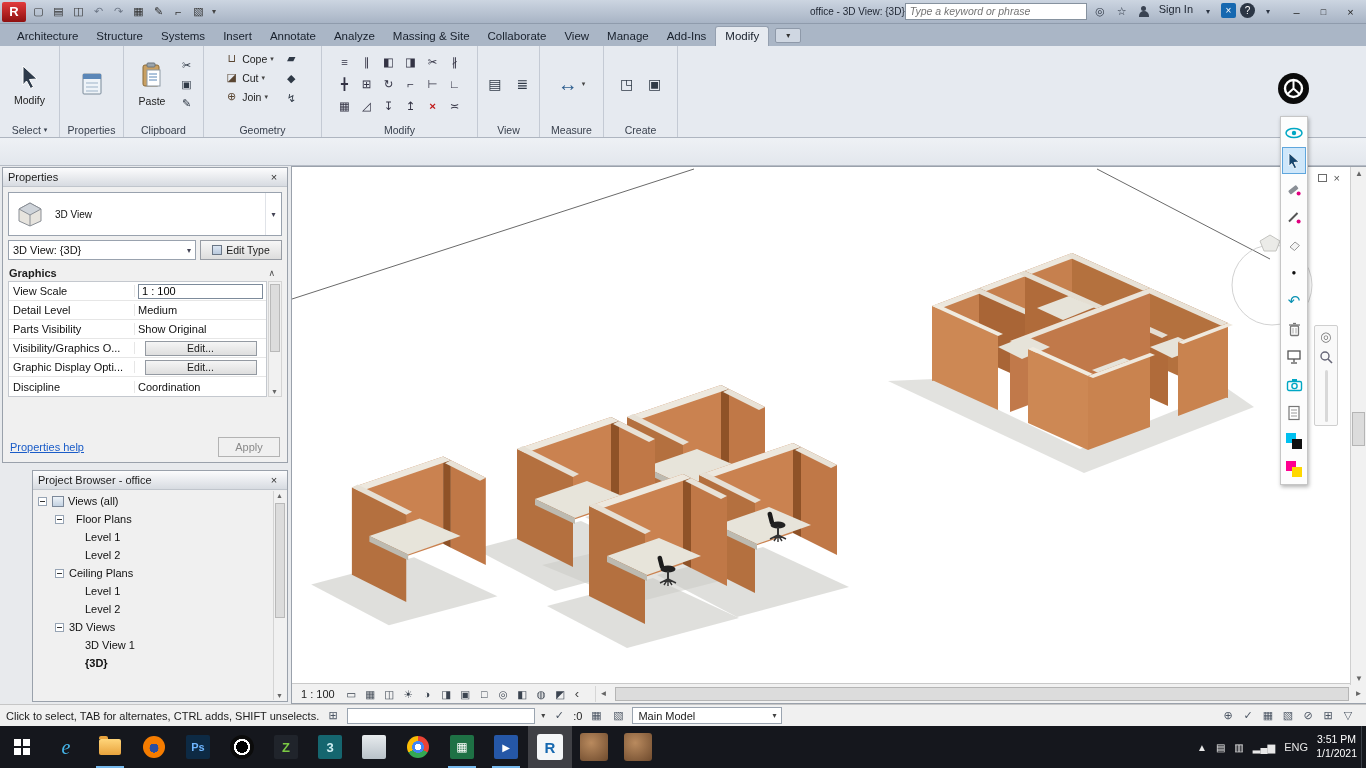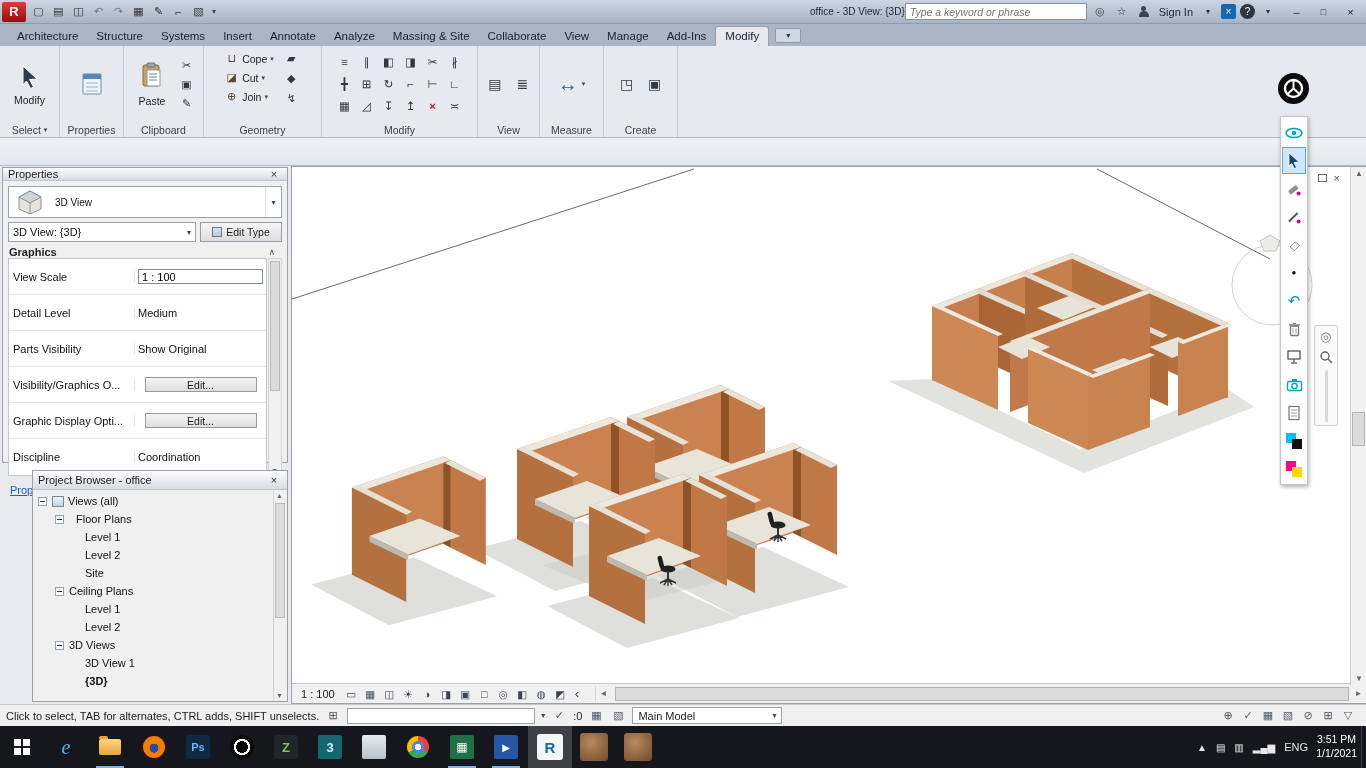--- a/index.html
+++ b/index.html
@@ -7,21 +7,21 @@
   .app { width:1366px; height:768px; display:flex; flex-direction:column; background:#e8eaed; position:relative; }
 
   
   .titlebar { height:24px; background:linear-gradient(#ccd5e1,#a8b4c5); display:flex; align-items:center; padding:0 2px; border-bottom:1px solid #8f9bac; }
   .applogo { width:24px; height:20px; background:linear-gradient(#e23b3b,#8f1010); color:#fff; font-weight:bold; font-size:13px; display:flex; align-items:center; justify-content:center; border-radius:2px; margin-right:3px; }
   .qa { display:flex; align-items:center; gap:1px; }
   .qa .ic { width:19px; height:18px; display:flex; align-items:center; justify-content:center; font-size:11px; color:#2e3razor642; color:#333; border-radius:2px; }
   .qa .ic:nth-child(4), .qa .ic:nth-child(5) { color:#6c7686; }
   .qa .caret { font-size:8px; width:10px; color:#444; }
   .tb-title { flex:1; text-align:right; font-size:10px; color:#1d2430; }
-  .searchwrap { display:flex; align-items:center; gap:4px; }
+  .searchwrap { display:flex; align-items:flex-start; gap:4px; }
   .search { width:182px; height:17px; border:1px solid #86929f; background:#fff; font-size:10.5px; font-style:italic; color:#666; padding:0 4px; font-family:"Liberation Sans",sans-serif; }
   .tbico { width:18px; height:18px; display:flex; align-items:center; justify-content:center; font-size:11px; color:#2b3442; }
   .person { width:12px; height:12px; position:relative; }
   .person::before { content:""; position:absolute; left:3.5px; top:0; width:5px; height:5px; border-radius:50%; background:#3a4352; }
   .person::after { content:""; position:absolute; left:1px; top:5.5px; width:10px; height:6px; border-radius:5px 5px 0 0; background:#3a4352; }
   .signin { font-size:11px; color:#1d2430; margin:0 2px; }
   .xtile { width:15px; height:15px; background:#1668b0; color:#fff; font-size:10px; display:flex; align-items:center; justify-content:center; border-radius:2px; }
   .helptile { width:15px; height:15px; background:#2c3645; color:#fff; border-radius:50%; font-size:10px; display:flex; align-items:center; justify-content:center; }
   .winbtns { display:flex; margin-left:6px; }
   .winbtns span { width:27px; height:19px; display:flex; align-items:center; justify-content:center; font-size:11px; color:#222; }
@@ -69,21 +69,21 @@
   .typecombo .dd { margin-left:auto; width:16px; height:100%; display:flex; align-items:center; justify-content:center; font-size:8px; color:#445; border-left:1px solid #e0e3e8; }
   .selrow { display:flex; gap:4px; margin:0 5px 4px; }
   .viewsel { flex:1; height:20px; background:#fff; border:1px solid #99a2ae; font-size:11px; color:#111; display:flex; align-items:center; padding:0 4px; }
   .viewsel .dd { margin-left:auto; font-size:8px; color:#445; }
   .edittype { width:82px; height:20px; font-size:10.5px; color:#222; background:linear-gradient(#f7f7f7,#dddddd); border:1px solid #979ca4; display:flex; align-items:center; justify-content:center; gap:4px; }
   .et-ic { width:10px; height:10px; border:1px solid #6a7686; background:linear-gradient(#dce6f2,#b9c9dd); }
   .sechdr { height:17px; display:flex; align-items:center; padding:0 6px; font-size:11px; font-weight:bold; color:#1c1c1c; }
   .sechdr .col { margin-left:auto; font-size:9px; color:#555; font-weight:normal; letter-spacing:6px; }
   .gridwrap { position:relative; margin:0 5px; }
   .pgrid { margin-right:15px; background:#fff; border:1px solid #c4c8ce; }
-  .prow { display:flex; height:36px; border-bottom:1px solid #e6e6e6; align-items:center; font-size:11px; color:#111; }
+  .prow { display:flex; height:19px; border-bottom:1px solid #e6e6e6; align-items:center; font-size:11px; color:#111; }
   .prow:last-child { border-bottom:none; }
   .plabel { width:126px; padding:0 4px; border-right:1px solid #e6e6e6; white-space:pre; overflow:hidden; }
   .pval { flex:1; padding:0 3px; display:flex; align-items:center; overflow:hidden; }
   .pg-input { width:100%; height:15px; border:1px solid #7d8b9b; font-size:11px; padding:0 3px; font-family:"Liberation Sans",sans-serif; }
   .dim, .dim .plabel { color:#8d8d8d; }
   .pg-btn { margin:0 auto; width:112px; height:15px; font-size:10.5px; color:#222; background:linear-gradient(#f5f5f5,#dedede); border:1px solid #949aa2; }
   .vscr { position:absolute; right:0; top:0; bottom:0; width:14px; background:#f1f1f1; border:1px solid #d4d4d4; }
   .vscr::after { content:"▼"; position:absolute; bottom:1px; left:2px; font-size:7px; color:#666; }
   .vscr .thumb { position:absolute; top:2px; left:1px; right:1px; height:60%; background:#dcdcdc; border:1px solid #b9b9b9; }
   .pfooter { margin-top:auto; display:flex; align-items:center; padding:4px 7px 5px; }
@@ -459,23 +459,20 @@
           <div class="trow" style="padding-left:22px;gap:7px;">
               <span class="texp"></span>
               <span>Floor Plans</span>
             </div>
           <div class="trow" style="padding-left:52px;">
               <span>Level 1</span>
             </div>
           <div class="trow" style="padding-left:52px;">
               <span>Level 2</span>
             </div>
-          <div class="trow" style="padding-left:52px;">
-              <span>Site</span>
-            </div>
           <div class="trow" style="padding-left:22px;">
               <span class="texp"></span>
               <span>Ceiling Plans</span>
             </div>
           <div class="trow" style="padding-left:52px;">
               <span>Level 1</span>
             </div>
           <div class="trow" style="padding-left:52px;">
               <span>Level 2</span>
             </div>

